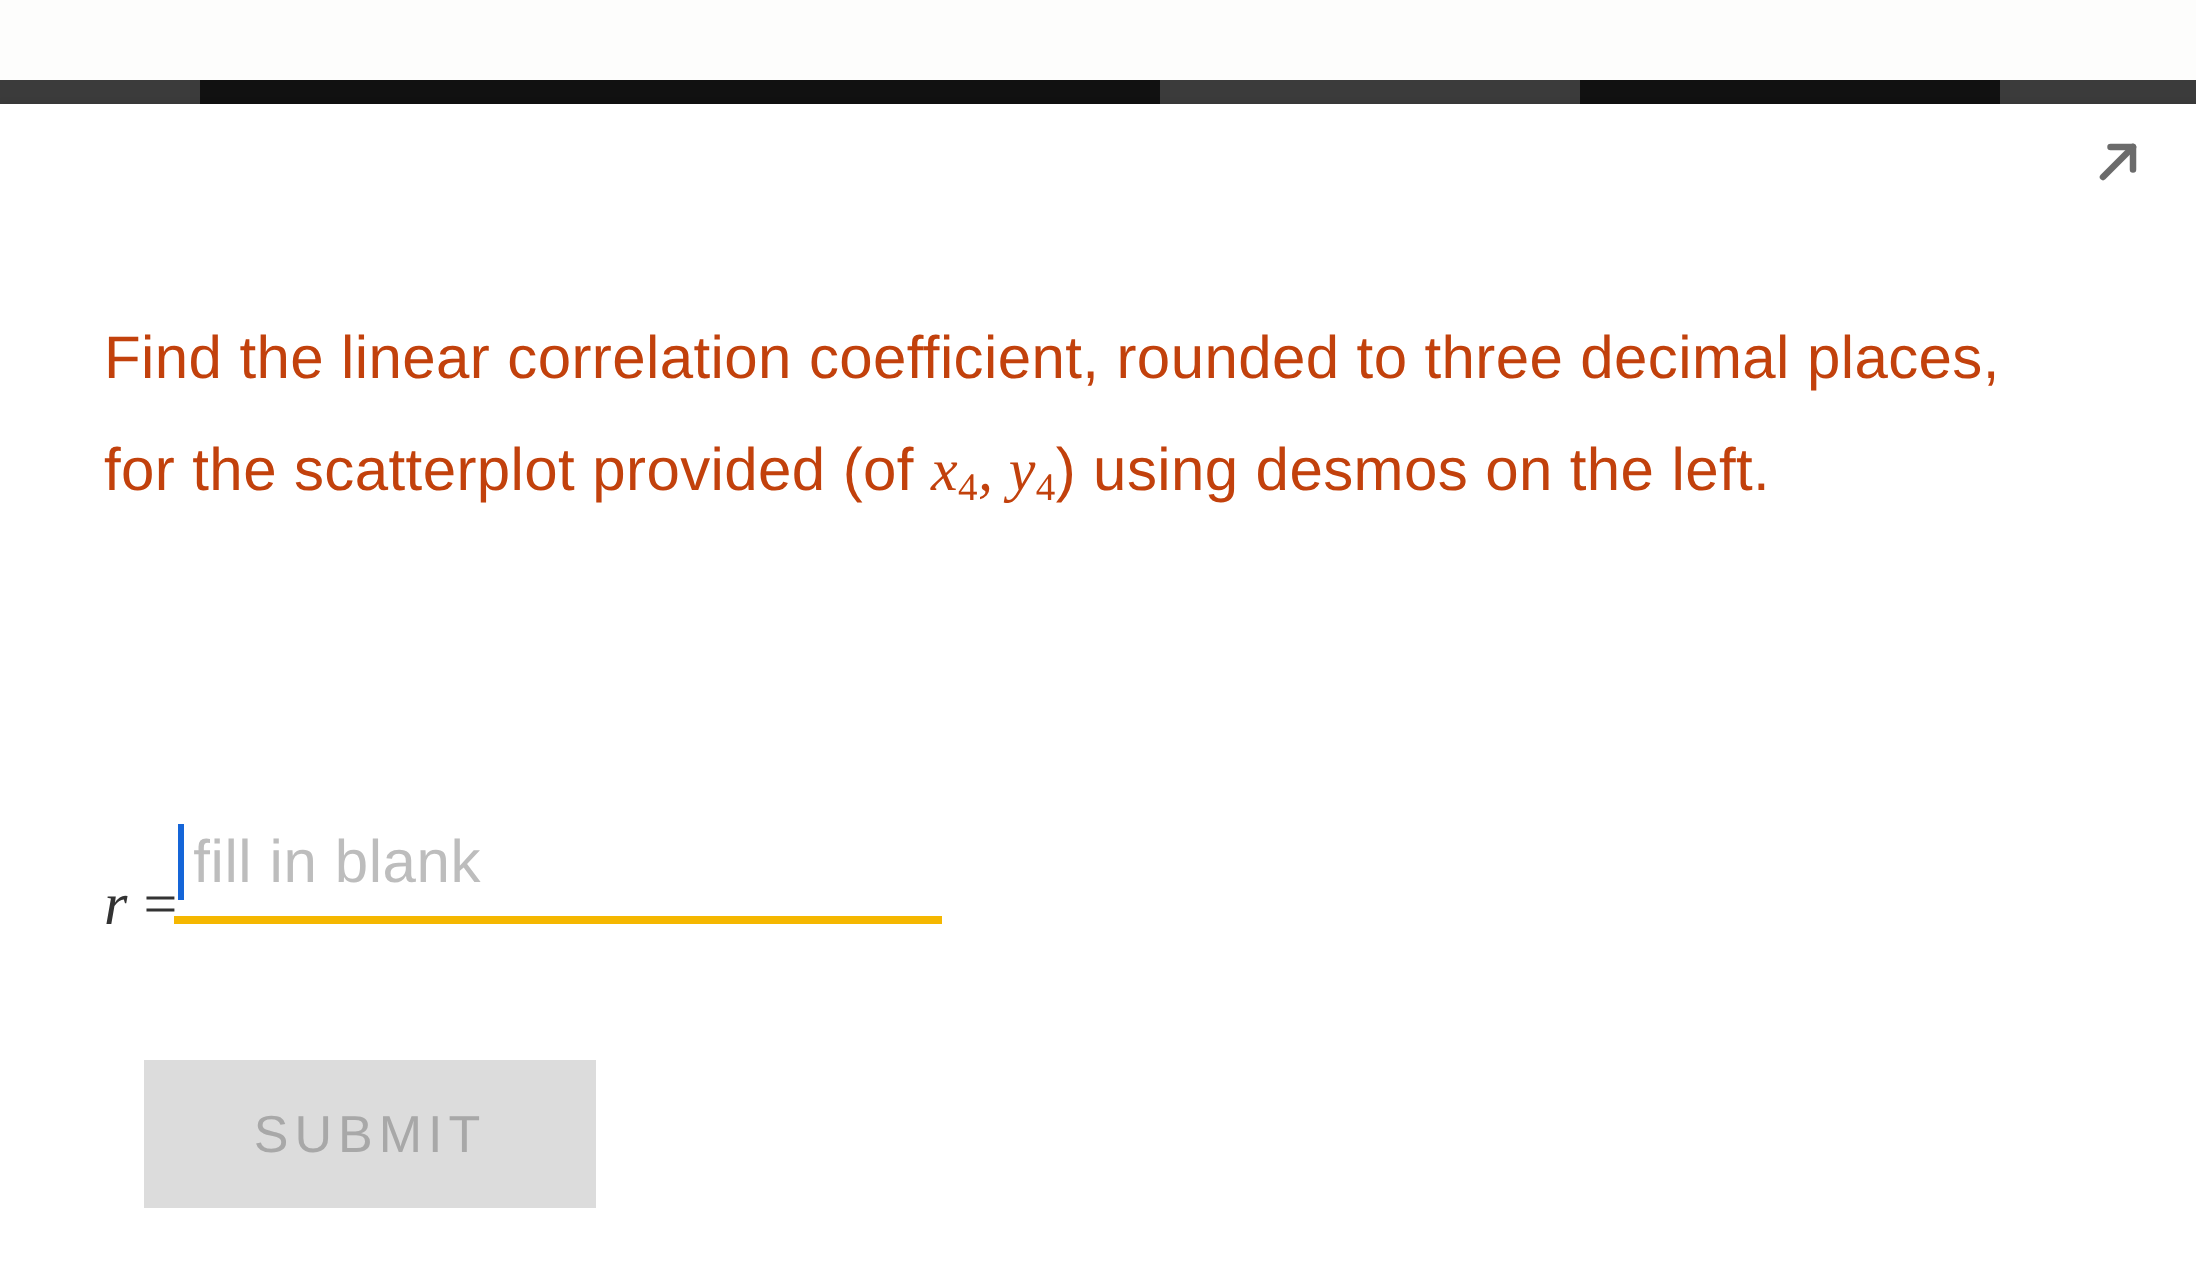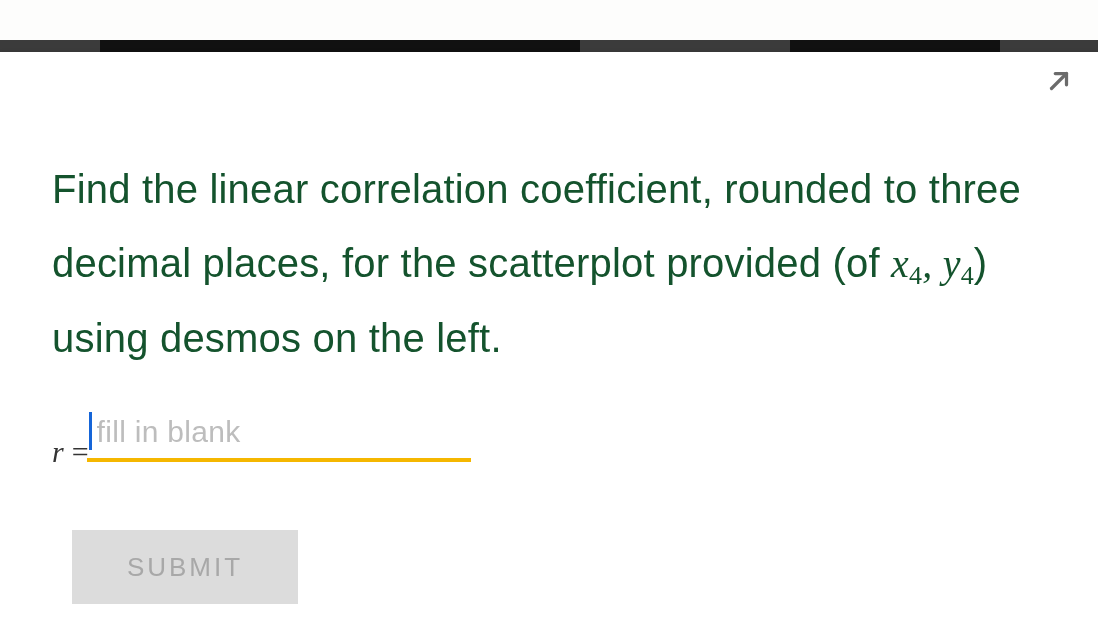--- a/index.html
+++ b/index.html
@@ -65,23 +65,23 @@
     height: 30px;
     cursor: pointer;
   }
   .expand-icon svg { width: 100%; height: 100%; }
 
   .question {
     position: absolute;
     top: 100px;
     left: 52px;
     right: 64px;
-    font-size: 40px;
+    font-size: 30px;
     line-height: 1.85;
-    color: #14532d;
+    color: #c2410c;
     letter-spacing: 0.2px;
   }
   .mathvar {
     font-family: "Times New Roman", Georgia, serif;
     font-style: italic;
   }
   .sub {
     font-size: 0.65em;
     vertical-align: -0.25em;
     font-style: normal;

